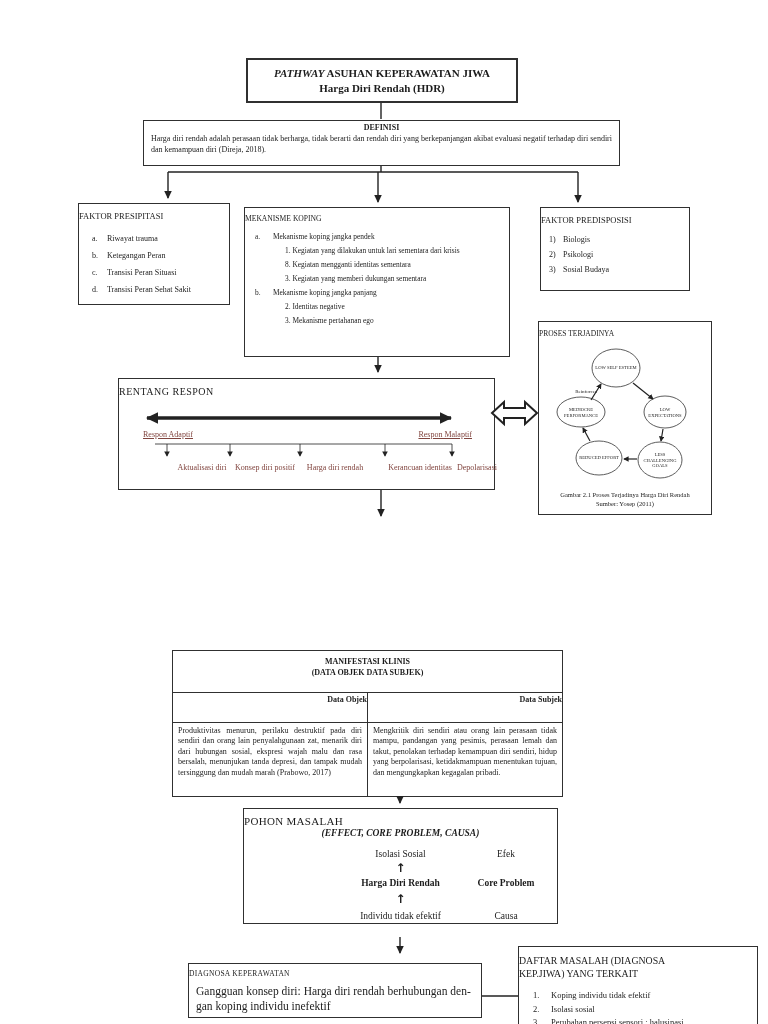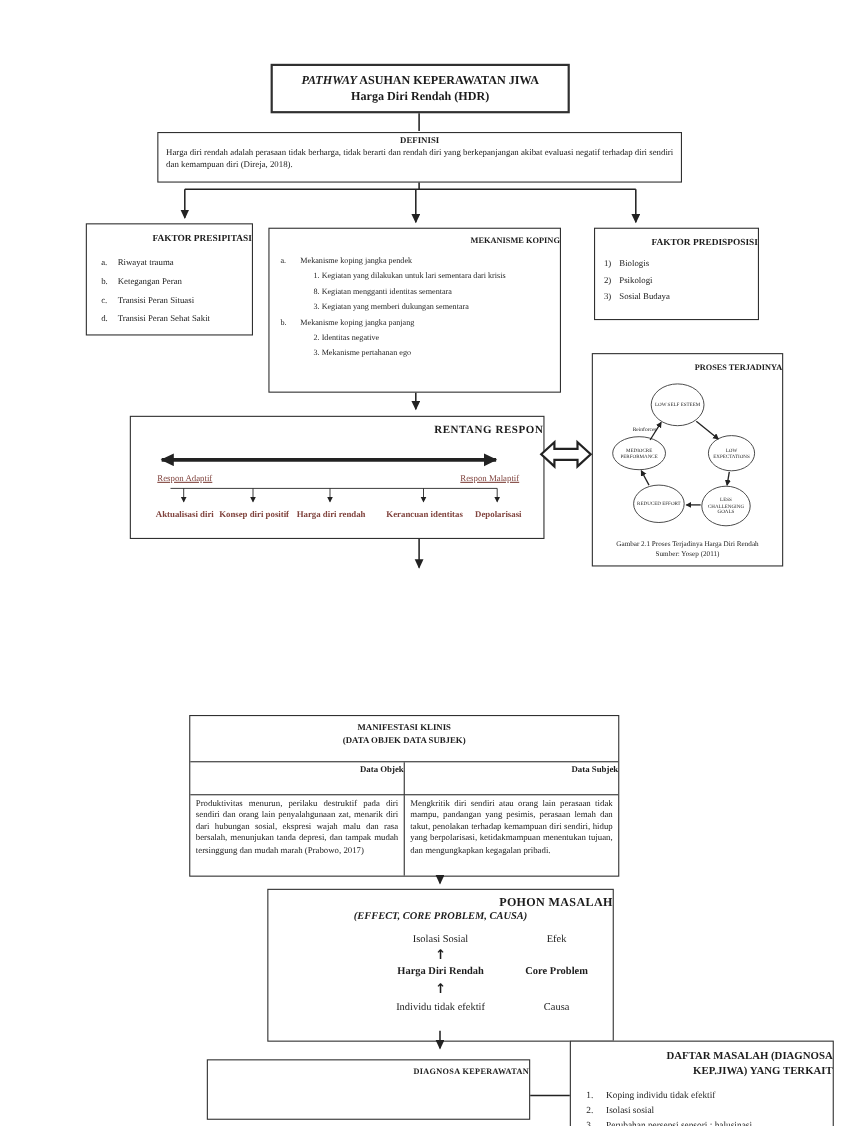--- a/index.html
+++ b/index.html
@@ -2,21 +2,21 @@
 <html><head>
 <meta charset="utf-8">
 <style>
   html,body{margin:0;padding:0;}
   body{
     width:768px;height:1024px;position:relative;overflow:hidden;
     background:#ffffff;color:#1c1c1c;
     font-family:"Liberation Serif", serif;
   }
   .bx{position:absolute;background:#fff;border:1.6px solid #303030;box-sizing:border-box;}
-  .bx-h{text-align:right;font-weight:bold;}
+  .bx-h{text-align:left;font-weight:normal;}
   
   #overlay{position:absolute;left:0;top:0;width:768px;height:1024px;z-index:8;pointer-events:none;}
   #cycle-labels{position:absolute;left:0;top:0;width:768px;height:1024px;z-index:9;pointer-events:none;}
   .cyc{position:absolute;transform:translate(-50%,-50%);text-align:center;
        font-size:4.6px;line-height:1.2;width:44px;color:#222;}
   .cyc-small{position:absolute;transform:translate(-50%,-50%);font-size:5px;color:#222;white-space:nowrap;}
 
   
   #title-box{left:246px;top:58px;width:272px;height:45px;border-width:2px;padding-top:6px;}
   #title-box .l{font-size:11px;font-weight:bold;text-align:center;line-height:15px;}
@@ -54,35 +54,35 @@
   #proses-box .cap{position:absolute;bottom:6px;left:0;right:0;text-align:center;
                    font-size:6.5px;line-height:8.5px;}
 
   
   #rentang-box{left:118px;top:378px;width:377px;height:112px;}
   #rentang-box .h{font-size:10px;margin-top:7px;letter-spacing:0.5px;}
   .rr-side{position:absolute;font-size:8px;color:#80443e;text-decoration:underline;white-space:nowrap;}
   #rr-left{left:24px;top:51px;}
   #rr-right{right:22px;top:51px;}
   .rr-item{position:absolute;top:84px;transform:translateX(-50%);white-space:nowrap;
-           font-size:8px;font-weight:bold;color:#80443e;}
+           font-size:8px;font-weight:normal;color:#80443e;margin-left:34px;}
 
   
   #man-box{left:172px;top:650px;width:391px;height:147px;border-width:1.8px;}
   #man-box .head{padding-top:5px;}
   #man-box .head div{font-size:8px;font-weight:bold;text-align:center;line-height:11px;}
   #man-grid{position:absolute;top:41px;left:0;right:0;bottom:0;border-top:1.6px solid #303030;
             display:grid;grid-template-columns:195px 1fr;}
   .man-th{font-size:8px;font-weight:bold;text-align:right;border-bottom:1.6px solid #303030;
           padding:2px 0 3px 0;}
   .man-td{font-size:8px;text-align:justify;padding:3px 5px;line-height:10.5px;}
   .col-divider{border-right:1.6px solid #303030;}
 
   
-  #pohon-box{left:243px;top:808px;width:315px;height:139px;}
+  #pohon-box{left:243px;top:808px;width:315px;height:116px;}
   #pohon-box .h1{font-size:11px;margin-top:6px;letter-spacing:0.3px;}
   #pohon-box .h2{font-size:9.5px;font-style:italic;font-weight:bold;text-align:center;margin-top:1px;}
   .ph-row{position:absolute;left:0;width:100%;font-size:9.5px;}
   .ph-left{display:block;text-align:center;width:100%;}
   .ph-right{position:absolute;left:212px;top:0;width:100px;text-align:center;}
   .ph-arrow{position:absolute;left:0;width:100%;text-align:center;font-size:12px;font-weight:bold;
             font-family:"DejaVu Sans",sans-serif;line-height:12px;}
   .ph-bold{font-weight:bold;}
 
   
@@ -230,21 +230,21 @@
 </div>
 
 <div class="bx" id="rentang-box">
   <div class="bx-h h">RENTANG RESPON</div>
   <div class="rr-side" id="rr-left">Respon Adaptif</div>
   <div class="rr-side" id="rr-right">Respon Malaptif</div>
   <div class="rr-item" style="left:49px">Aktualisasi diri</div>
   <div class="rr-item" style="left:112px">Konsep diri positif</div>
   <div class="rr-item" style="left:182px">Harga diri rendah</div>
   <div class="rr-item" style="left:267px">Kerancuan identitas</div>
-  <div class="rr-item" style="left:334px">Depolarisasi</div>
+  <div class="rr-item" style="left:324px">Depolarisasi</div>
 </div>
 
 <div class="bx" id="man-box">
   <div class="head">
     <div>MANIFESTASI KLINIS</div>
     <div>(DATA OBJEK DATA SUBJEK)</div>
   </div>
   <div id="man-grid">
     <div class="man-th col-divider">Data Objek</div>
     <div class="man-th">Data Subjek</div>
@@ -267,20 +267,24 @@
   </div>
   <div class="ph-arrow" style="top:84px">↑</div>
   <div class="ph-row" style="top:102px">
     <span class="ph-left">Individu tidak efektif</span>
     <span class="ph-right">Causa</span>
   </div>
 </div>
 
 <div class="bx" id="diag-box">
   <div class="bx-h h">DIAGNOSA KEPERAWATAN</div>
+  <div class="b">
+    <div>Gangguan konsep diri: Harga diri rendah berhubungan den-</div>
+    <div>gan koping individu inefektif</div>
+  </div>
 </div>
 
 <div class="bx" id="daftar-box">
   <div class="bx-h h">
     <div>DAFTAR MASALAH (DIAGNOSA</div>
     <div>KEP.JIWA) YANG TERKAIT</div>
   </div>
   <div class="list">
     <div class="row">
         <span class="num">1.</span>

